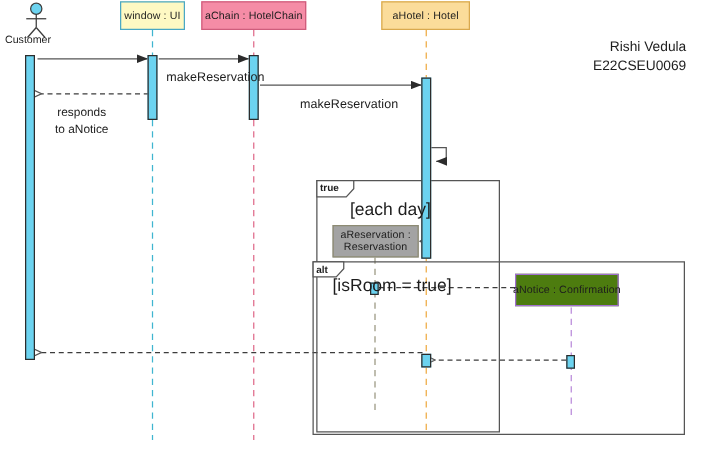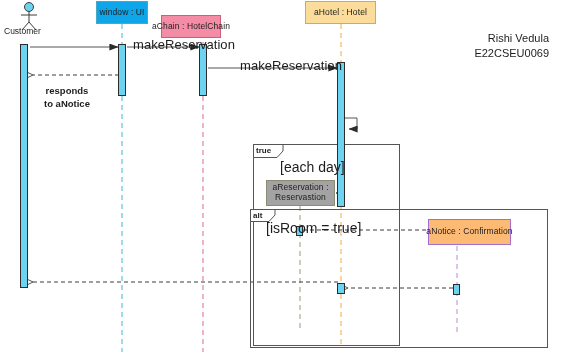--- a/index.html
+++ b/index.html
@@ -30,39 +30,40 @@
     display: flex;
     align-items: center;
     justify-content: center;
     text-align: center;
     font-size: 8.5px;
     color: #1d1d1d;
     line-height: 1.15;
     letter-spacing: 0.1px;
     white-space: nowrap;
   }
-  .lifebox.ui      { background: #0ea5e9; border-color: #4aa8c4; }
+  .lifebox.ui      { background: #fef9c3; border-color: #4aa8c4; }
   .lifebox.chain   { background: #f58ca6; border-color: #cf5d7c; }
   .lifebox.hotel   { background: #fbdc9a; border-color: #d9a94e; }
-  .lifebox.notice  { background: #fdba74; border-color: #a06fcf; margin-left: 16px; }
+  .lifebox.notice  { background: #4d7c0f; border-color: #a06fcf; }
   .lifebox.note    { background: #a3a3a3; border-color: #8d8b73; }
   
   .actor-label {
     position: absolute;
     font-size: 8.5px;
     color: #1d1d1d;
     white-space: nowrap;
   }
   
   .msg {
     position: absolute;
-    font-size: 13px;
+    font-size: 10px;
     color: #1d1d1d;
     white-space: nowrap;
     letter-spacing: 0.05px;
+    margin-top: 20px;
   }
   .guard {
     position: absolute;
     font-size: 14px;
     color: #1d1d1d;
     white-space: nowrap;
   }
   .frag-tag {
     position: absolute;
     font-size: 8px;
@@ -164,39 +165,39 @@
   <div class="act" style="left:337px; top:62px; width:8px; height:145px;"></div>
 
   <div class="act" style="left:296px; top:226px; width:7px; height:10px;"></div>
 
   <div class="act" style="left:337px; top:283px; width:8px; height:11px;"></div>
 
   <div class="act" style="left:453px; top:284px; width:7px; height:11px;"></div>
 
   <div class="lifebox ui" style="left:96px; top:1px; width:52px; height:23px;">window : UI</div>
 
-  <div class="lifebox chain" style="left:161px; top:15px; width:60px; height:23px;">aChain : HotelChain</div>
+  <div class="lifebox chain" style="left:161px; top:1px; width:84px; height:23px;">aChain : HotelChain</div>
 
   <div class="lifebox hotel" style="left:305px; top:1px; width:71px; height:23px;">aHotel : Hotel</div>
 
   <div class="lifebox note" style="left:266px; top:180px; width:69px; height:26px; flex-direction:column;">
     <span>aReservation :</span>
     <span>Reservastion</span>
   </div>
 
   <div class="lifebox notice" style="left:412px; top:219px; width:83px; height:26px;">aNotice : Confirmation</div>
 
   <div class="actor-label" style="left:4px; top:26px;">Customer</div>
 
   <div class="msg" style="left:133px; top:37px;">makeReservation</div>
 
   <div class="msg" style="left:240px; top:58px;">makeReservation</div>
 
 
-  <div class="respond" style="left:44px; top:85px;font-weight:bold;">
+  <div class="respond" style="left:44px; top:85px;">
     <div>responds</div>
     <div>to aNotice</div>
   </div>
 
   <div class="frag-tag" style="left:256px; top:146px;">true</div>
 
   <div class="guard" style="left:280px; top:159px;">[each day]</div>
 
   <div class="frag-tag" style="left:253px; top:211px;">alt</div>
 

